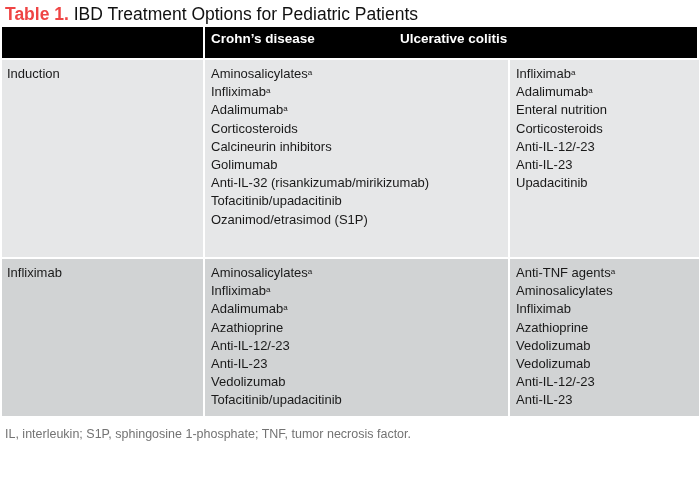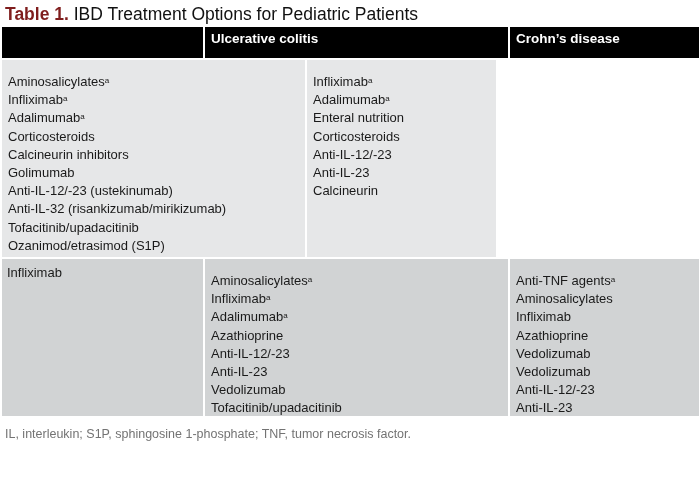--- a/index.html
+++ b/index.html
@@ -1,72 +1,72 @@
 <!DOCTYPE html>
 <html><head>
 <meta charset="utf-8">
 <style>
   html, body { margin:0; padding:0; background:#ffffff; }
   body { width:700px; height:481px; position:relative; overflow:hidden;
          font-family: "Liberation Sans", sans-serif; color:#1a1a1a; }
   .title { position:absolute; left:5px; top:4px; font-size:17.5px; line-height:20px; color:#111; }
-  .title .lbl { color:#7f1d1d; font-weight:bold; }
+  .title .lbl { color:#ef4444; font-weight:bold; }
   .tbl { position:absolute; left:2px; top:27px; width:697px; }
   .row { position:relative; display:flex; }
   .cell { box-sizing:border-box; }
   .c1 { width:201px; margin-right:2px; }
   .c2 { width:303px; margin-right:2px; }
   .c3 { width:189px; }
   .hdr .cell { background:#000; color:#fff; font-weight:bold; font-size:13.5px; height:31px; padding:4px 0 0 6px; }
   .r-ind { margin-top:2px; }
   .r-ind .cell { background:#e6e7e8; height:197px; }
   .r-main { margin-top:2px; }
   .r-main .cell { background:#d1d3d4; height:157px; }
-  .cell.body { padding:13px 0 0 6px; font-size:13px; line-height:18.2px; }
+  .cell.body { padding:5px 0 0 6px; font-size:13px; line-height:18.2px; }
   .cell.rowlbl { padding:5px 0 0 5px; font-size:13px; line-height:18.2px; }
   .item { white-space:nowrap; }
   sup { font-size:8px; vertical-align:top; position:relative; top:-1px; }
   .foot { position:absolute; left:5px; top:425px; font-size:12.5px; line-height:18.5px; color:#737373; }
   .foot sup { font-size:7.5px; }
 </style>
 </head>
 <body>
 
 <div class="title">
   <span class="lbl">Table 1.</span><span> IBD Treatment Options for Pediatric Patients</span>
 </div>
 
 <div class="tbl">
   <div class="row hdr">
     <div class="cell c1"></div>
+    <div class="cell c3">Crohn’s disease</div>
     <div class="cell c2">Ulcerative colitis</div>
-    <div class="cell c3">Crohn’s disease</div>
   </div>
 
   <div class="row r-ind">
+    <div class="cell c1 rowlbl">Induction</div>
     <div class="cell c2 body">
         <div class="item"><span>Aminosalicylates</span><sup>a</sup></div>
         <div class="item"><span>Infliximab</span><sup>a</sup></div>
         <div class="item"><span>Adalimumab</span><sup>a</sup></div>
         <div class="item"><span>Corticosteroids</span></div>
         <div class="item"><span>Calcineurin inhibitors</span></div>
         <div class="item"><span>Golimumab</span></div>
-        <div class="item"><span>Anti-IL-12/-23 (ustekinumab)</span></div>
         <div class="item"><span>Anti-IL-32 (risankizumab/mirikizumab)</span></div>
         <div class="item"><span>Tofacitinib/upadacitinib</span></div>
         <div class="item"><span>Ozanimod/etrasimod (S1P)</span></div>
       </div>
     <div class="cell c3 body">
         <div class="item"><span>Infliximab</span><sup>a</sup></div>
         <div class="item"><span>Adalimumab</span><sup>a</sup></div>
         <div class="item"><span>Enteral nutrition</span></div>
         <div class="item"><span>Corticosteroids</span></div>
         <div class="item"><span>Anti-IL-12/-23</span></div>
         <div class="item"><span>Anti-IL-23</span></div>
-        <div class="item"><span>Calcineurin</span></div>
+        <div class="item"><span>Upadacitinib</span></div>
       </div>
   </div>
 
   <div class="row r-main">
     <div class="cell c1 rowlbl">Infliximab</div>
     <div class="cell c2 body">
         <div class="item"><span>Aminosalicylates</span><sup>a</sup></div>
         <div class="item"><span>Infliximab</span><sup>a</sup></div>
         <div class="item"><span>Adalimumab</span><sup>a</sup></div>
         <div class="item"><span>Azathioprine</span></div>

